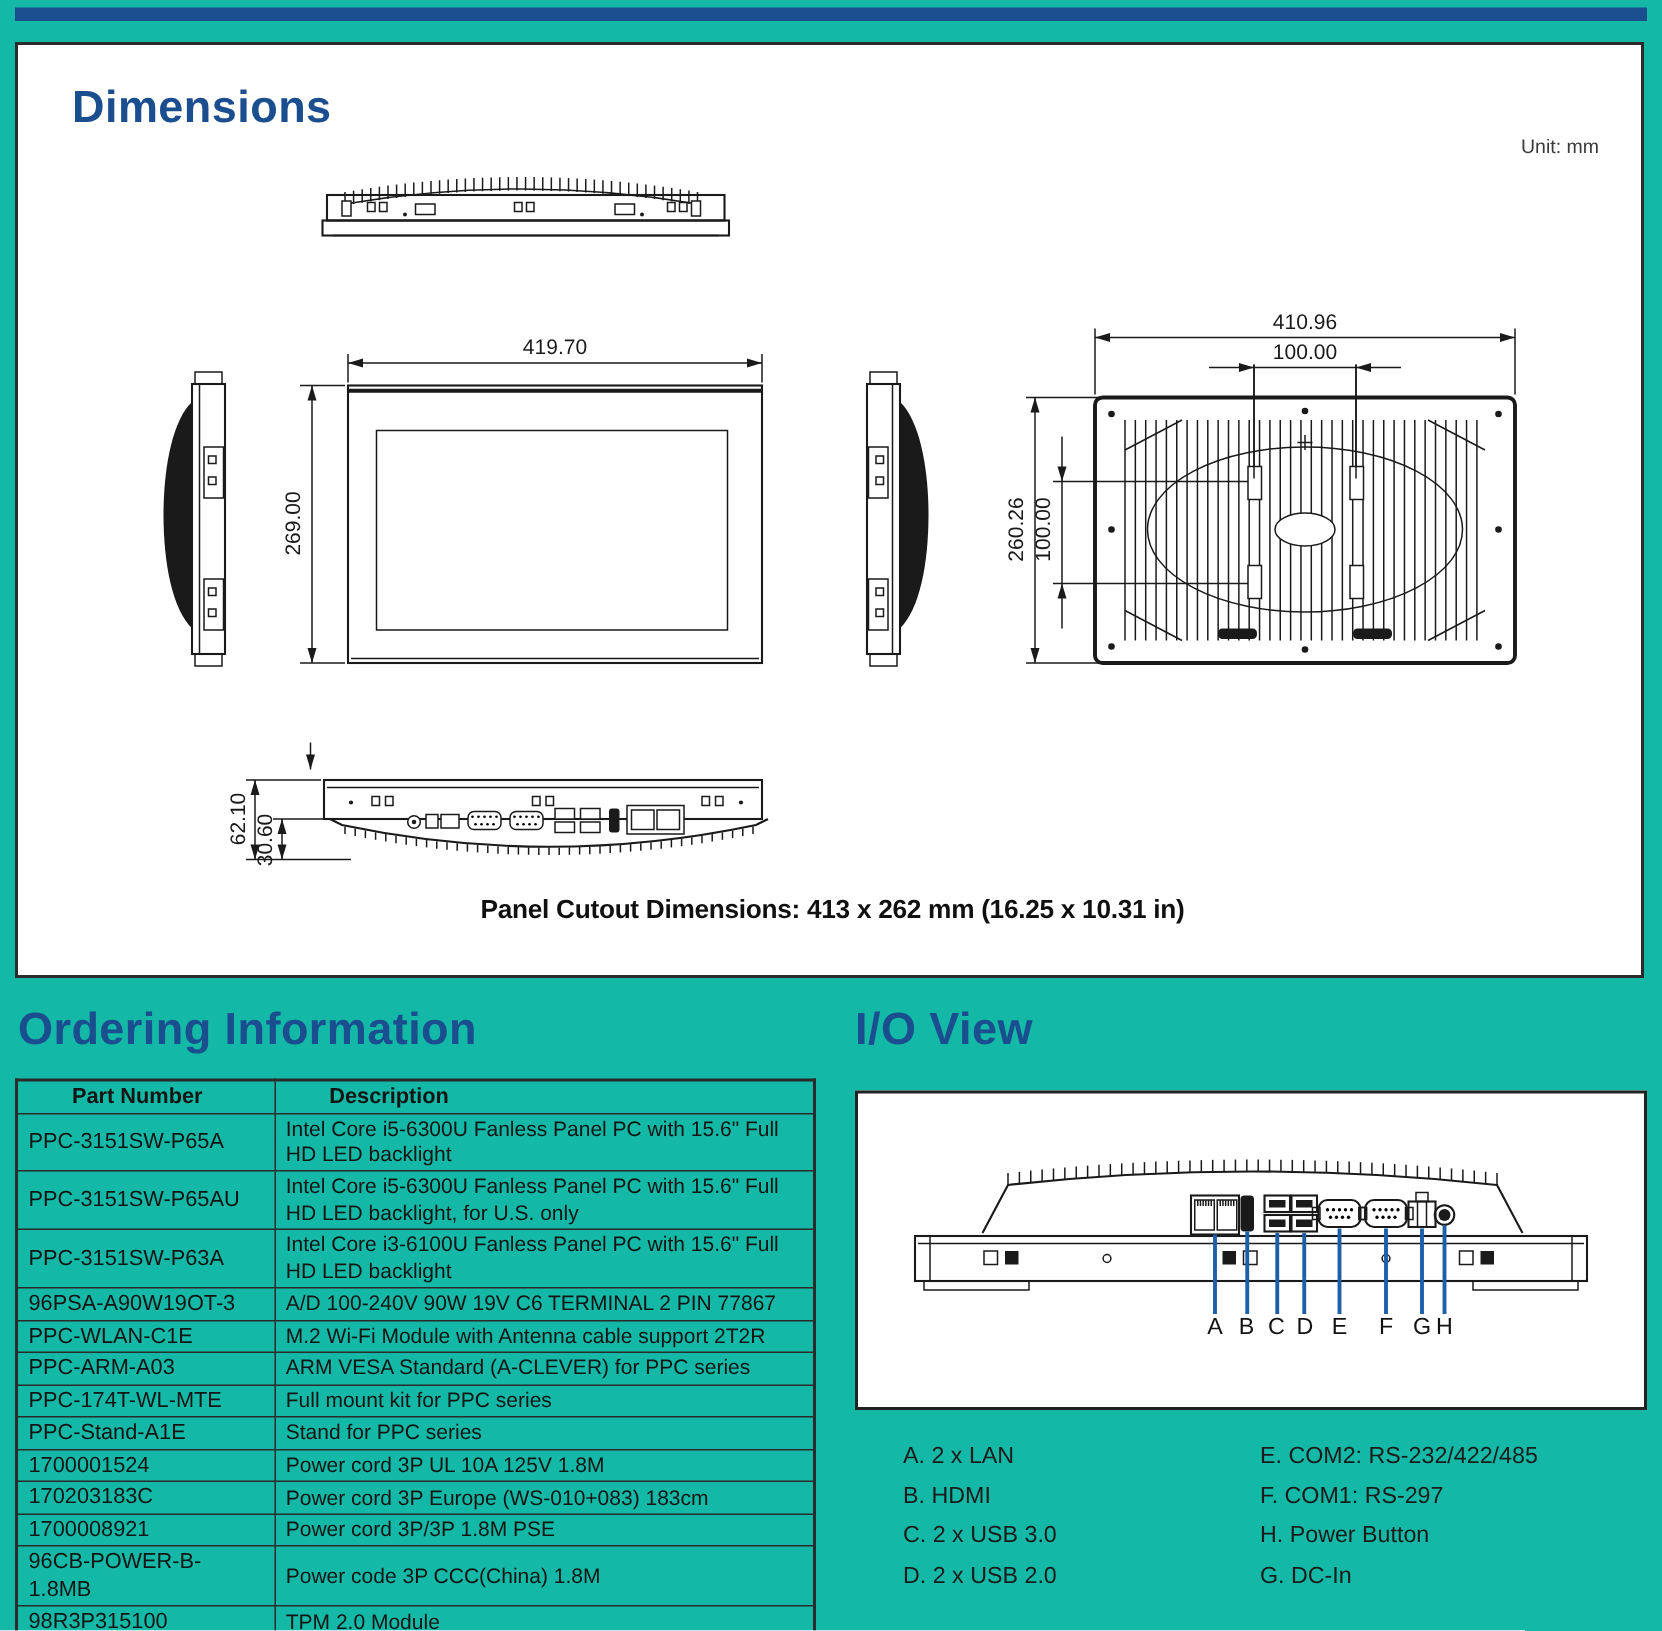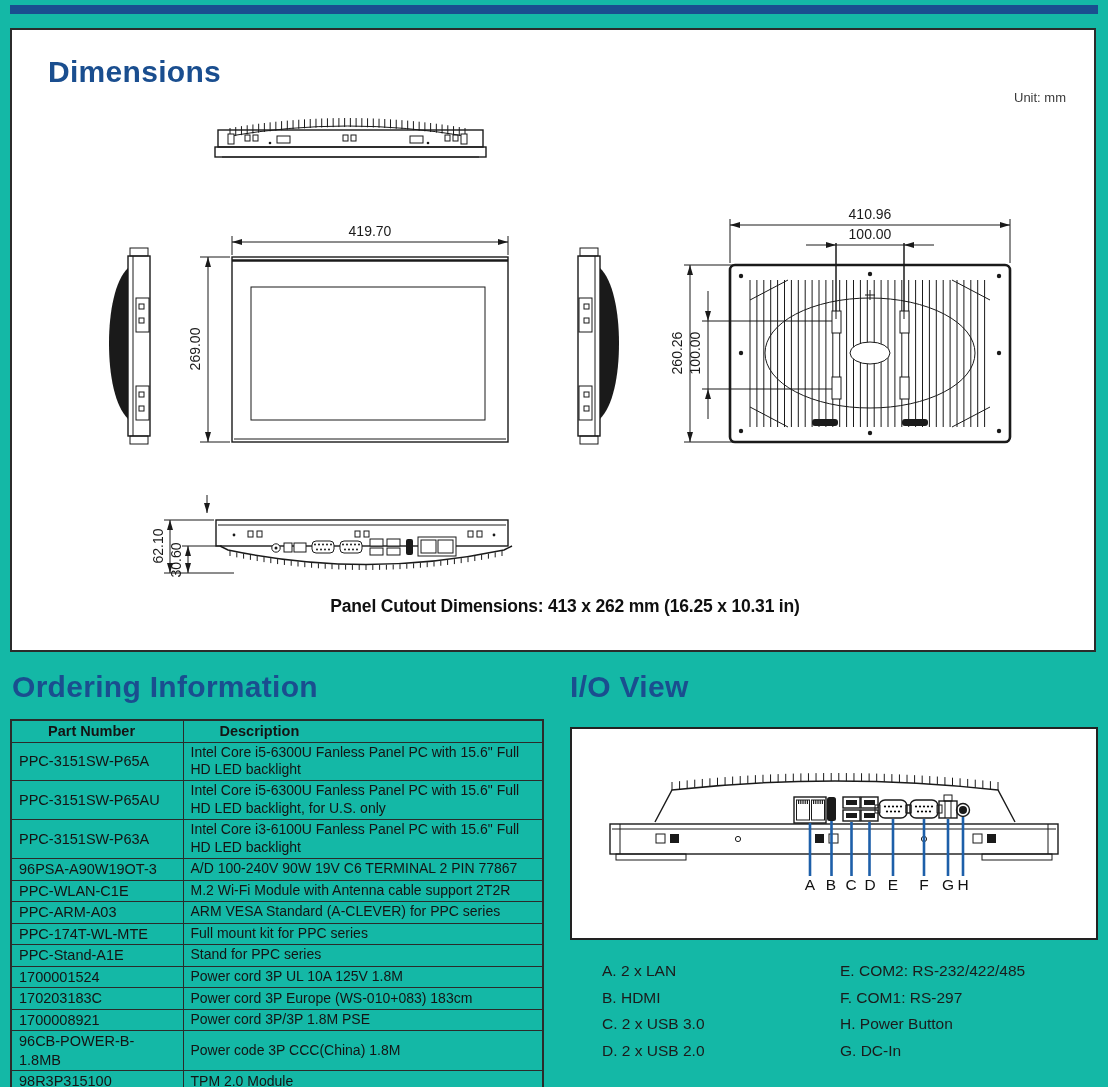--- a/index.html
+++ b/index.html
@@ -2,21 +2,21 @@
 <html><head>
 <meta charset="utf-8">
 <style>
   html,body{margin:0;padding:0;background:#fff;}
   #page{position:relative;width:1108px;height:1087px;background:#14b8a6;overflow:hidden;
         font-family:"Liberation Sans",sans-serif;color:#111;}
   .topbar{position:absolute;left:10px;top:5px;width:1088px;height:9px;}
   .panel{position:absolute;left:10px;top:28px;width:1082px;height:620px;border:2px solid #2b2b2b;background:#fff;}
   .h1{position:absolute;font-weight:bold;font-size:30px;letter-spacing:.3px;}
   .unit{position:absolute;top:62px;right:42px;font-size:13px;color:#3a3a3a;margin-top:28px;}
-  .cutout{position:absolute;left:22px;top:596px;width:1086px;text-align:center;
+  .cutout{position:absolute;left:12px;top:596px;width:1086px;text-align:center;
           font-weight:bold;font-size:17.5px;color:#101010;letter-spacing:-.2px;}
   svg{position:absolute;overflow:visible;}
   svg text{font-family:"Liberation Sans",sans-serif;font-size:14px;fill:#1a1a1a;}
   .thin{stroke:#1a1a1a;stroke-width:1;fill:none;}
   .med{stroke:#1a1a1a;stroke-width:1.4;fill:none;}
   .hv{stroke:#1a1a1a;stroke-width:2.6;fill:none;}
   .dim{stroke:#1a1a1a;stroke-width:1;fill:none;}
   .fill{fill:#1a1a1a;stroke:none;}
   .wfill{fill:#fff;stroke:#1a1a1a;stroke-width:1;}
   .mirror{transform:scaleX(-1);}

